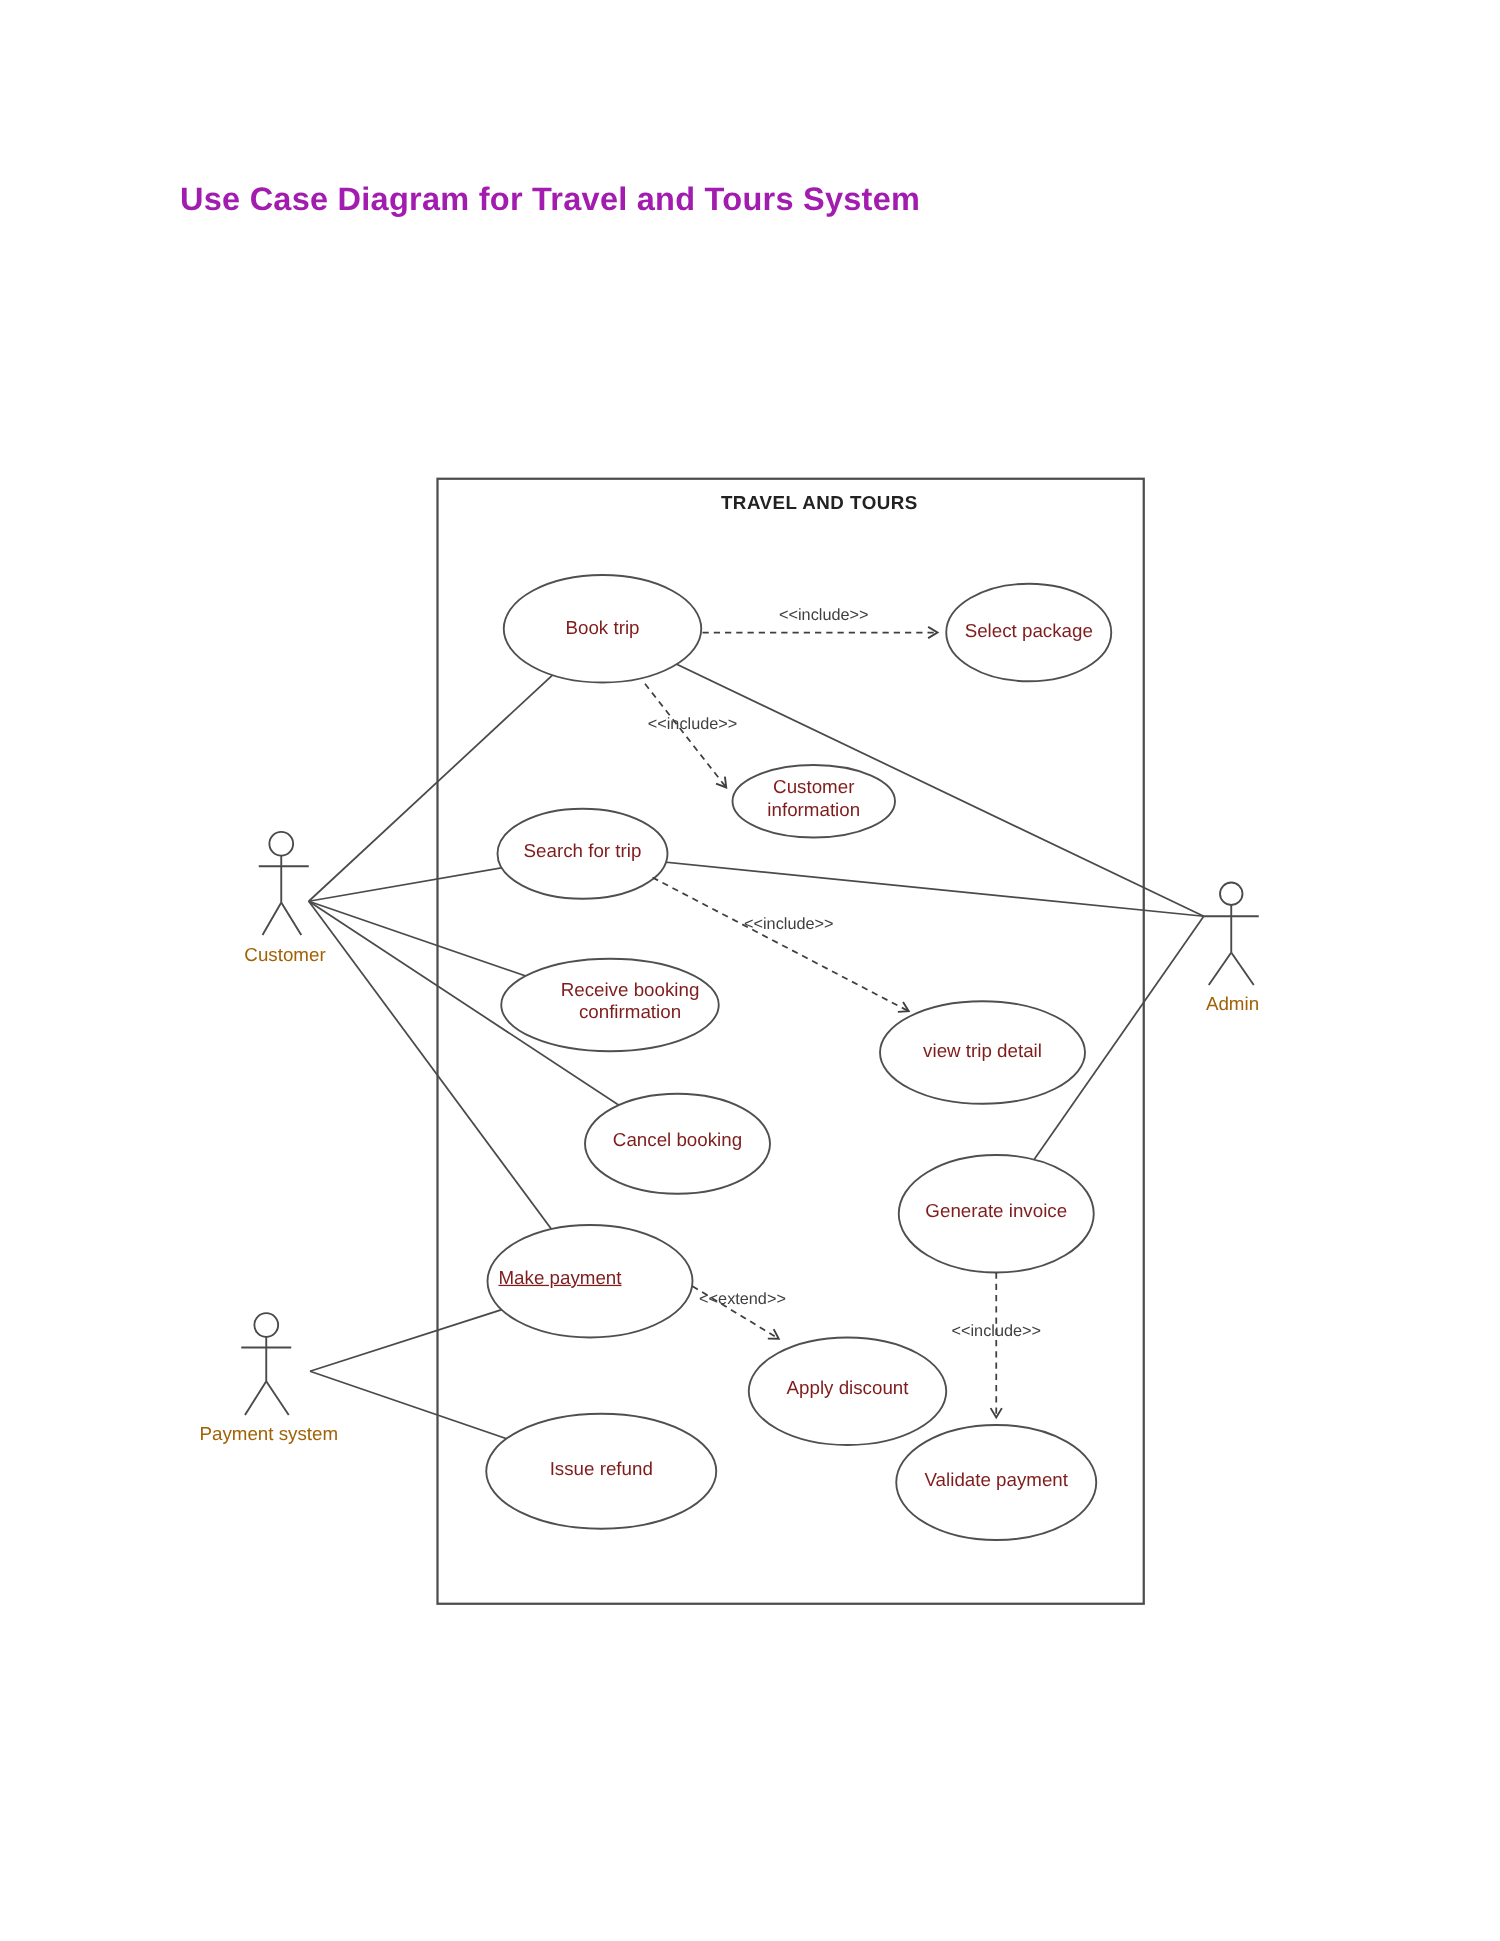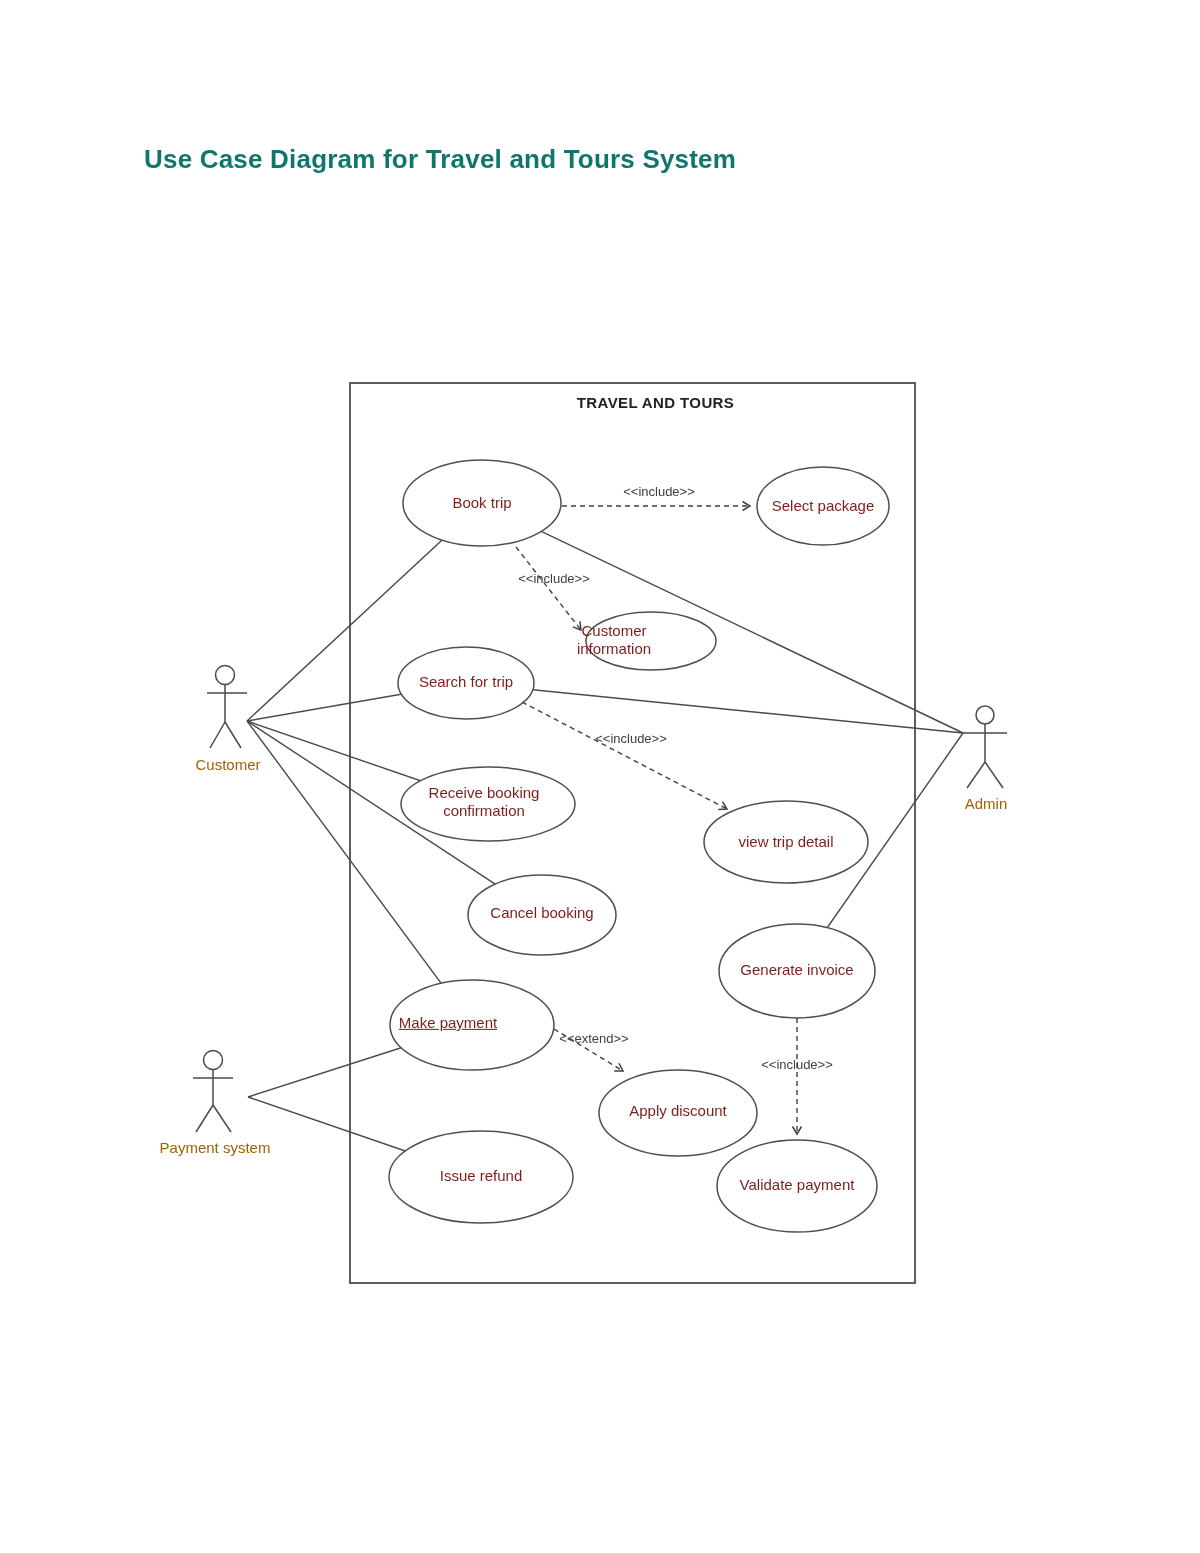--- a/index.html
+++ b/index.html
@@ -1,19 +1,19 @@
 <!DOCTYPE html>
 <html><head>
 <meta charset="utf-8">
 <style>
   html,body{margin:0;padding:0;background:#ffffff;}
   #page{position:relative;width:1200px;height:1553px;background:#ffffff;overflow:hidden;
         font-family:"Liberation Sans", sans-serif;}
   #doc-title{position:absolute;left:144px;top:144px;font-size:26px;font-weight:600;
-             color:#0f766e;letter-spacing:.2px;}
+             color:#a21caf;letter-spacing:.2px;}
   svg{position:absolute;left:0;top:0;}
   .lbl{position:absolute;transform:translate(-50%,-50%);font-size:15px;color:#7f1d1d;
        text-align:center;line-height:1.22;white-space:nowrap;}
   .wrap{white-space:normal;}
   .stereo{font-size:13px;color:#404040;}
   .sys-label{position:absolute;left:350px;top:394px;width:565px;text-align:center;
              font-size:15px;font-weight:bold;color:#222;letter-spacing:.4px;margin-left:23px;}
   .actor-lbl{font-size:15px;color:#a16207;}
 </style>
 </head>
@@ -90,23 +90,23 @@
         <line x1="213" y1="1105" x2="196" y2="1132"></line>
         <line x1="213" y1="1105" x2="231" y2="1132"></line>
       </g>
     </g>
   </svg>
 
   <div class="sys-label">TRAVEL AND TOURS</div>
 
   <div class="lbl" style="left:482px;top:503px;">Book trip</div>
   <div class="lbl" style="left:823px;top:506px;">Select package</div>
-  <div class="lbl wrap" style="left:614px;top:640px;width:100px;">Customer information</div>
+  <div class="lbl wrap" style="left:651px;top:640px;width:100px;">Customer information</div>
   <div class="lbl" style="left:466px;top:682px;">Search for trip</div>
-  <div class="lbl wrap" style="left:484px;top:802px;width:125px;">Receive booking confirmation</div>
+  <div class="lbl wrap" style="left:504px;top:802px;width:125px;">Receive booking confirmation</div>
   <div class="lbl" style="left:542px;top:913px;">Cancel booking</div>
   <div class="lbl" style="left:786px;top:842px;">view trip detail</div>
   <div class="lbl" style="left:797px;top:970px;">Generate invoice</div>
   <div class="lbl" style="left:448px;top:1023px;text-decoration:underline;">Make payment</div>
   <div class="lbl" style="left:678px;top:1111px;">Apply discount</div>
   <div class="lbl" style="left:481px;top:1176px;">Issue refund</div>
   <div class="lbl" style="left:797px;top:1185px;">Validate payment</div>
 
   <div class="lbl stereo" style="left:659px;top:492px;">&lt;&lt;include&gt;&gt;</div>
   <div class="lbl stereo" style="left:554px;top:579px;">&lt;&lt;include&gt;&gt;</div>

